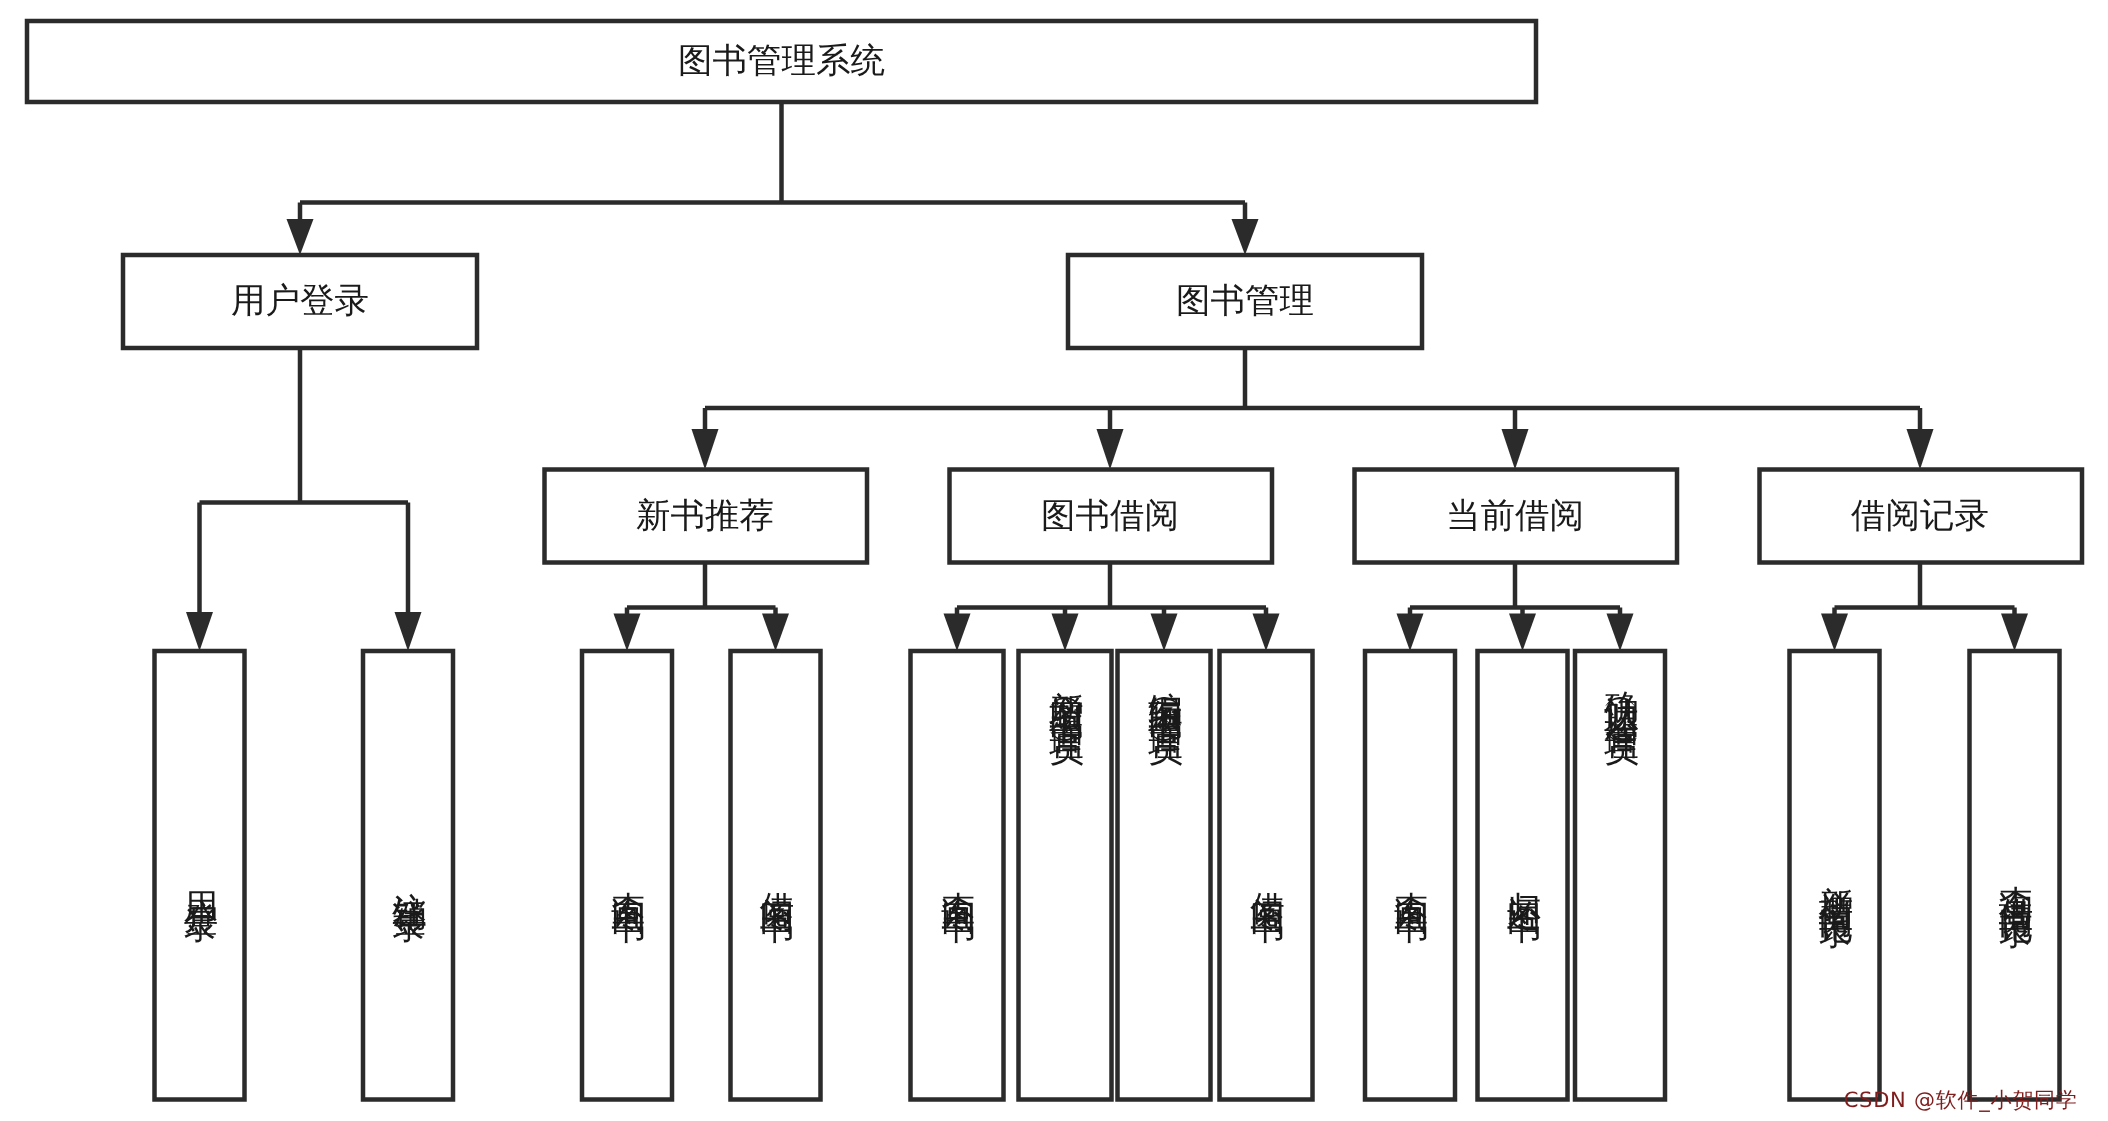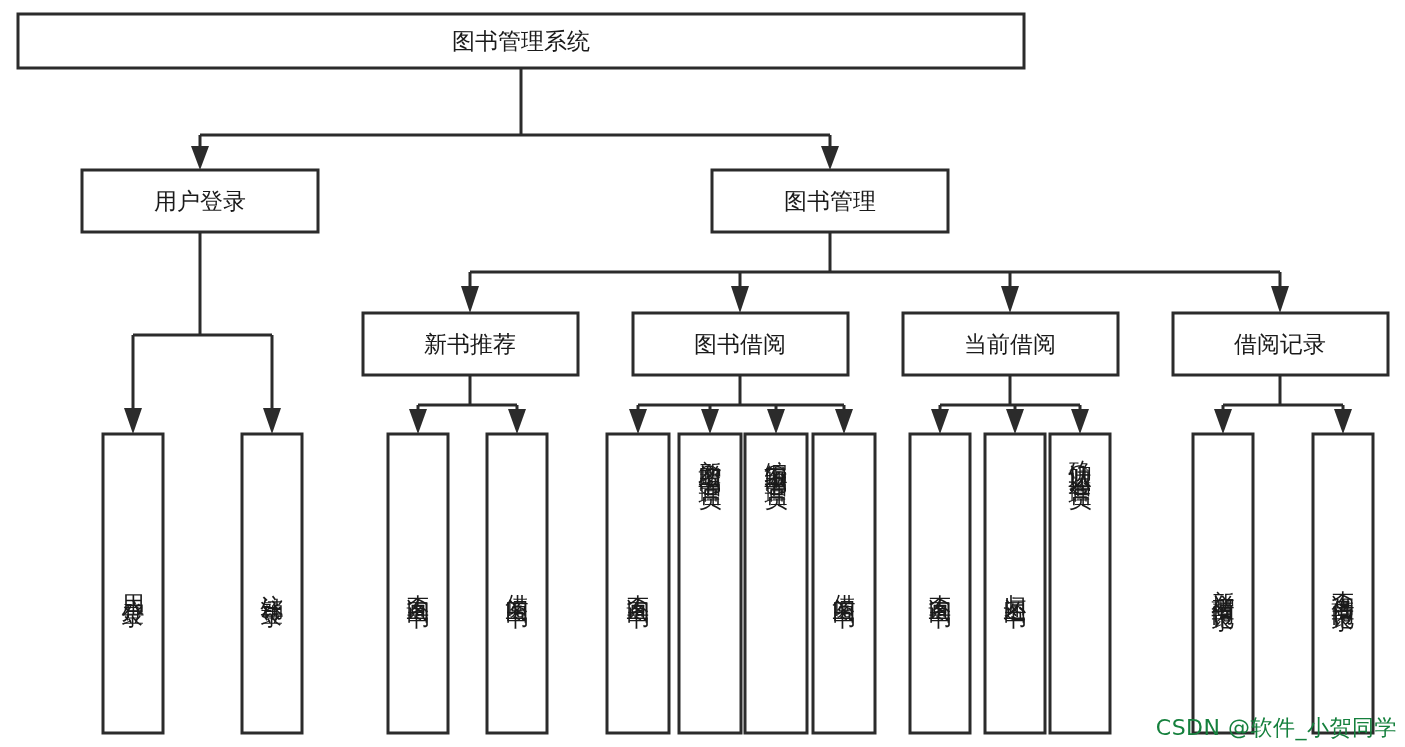--- a/index.html
+++ b/index.html
@@ -69,25 +69,25 @@
     line-height: 1.18;
     letter-spacing: 4px;
     color: #1a1a1a;
     white-space: nowrap;
   }
   .leaf-label-cell.align-top {
     align-items: flex-start;
   }
   .watermark {
     position: absolute;
-    right: 8px;
+    right: 20px;
     bottom: 4px;
     font-family: "DejaVu Sans", "Liberation Sans", sans-serif;
-    font-size: 22px;
-    color: #15803d;
+    font-size: 14px;
+    color: #7f1d1d;
     white-space: nowrap;
     letter-spacing: 0.5px;
   }
 </style>
 </head>
 <body>
 
 <div id="diagram-root">
 
   <svg id="flowchart" viewBox="0 0 1405 747">

